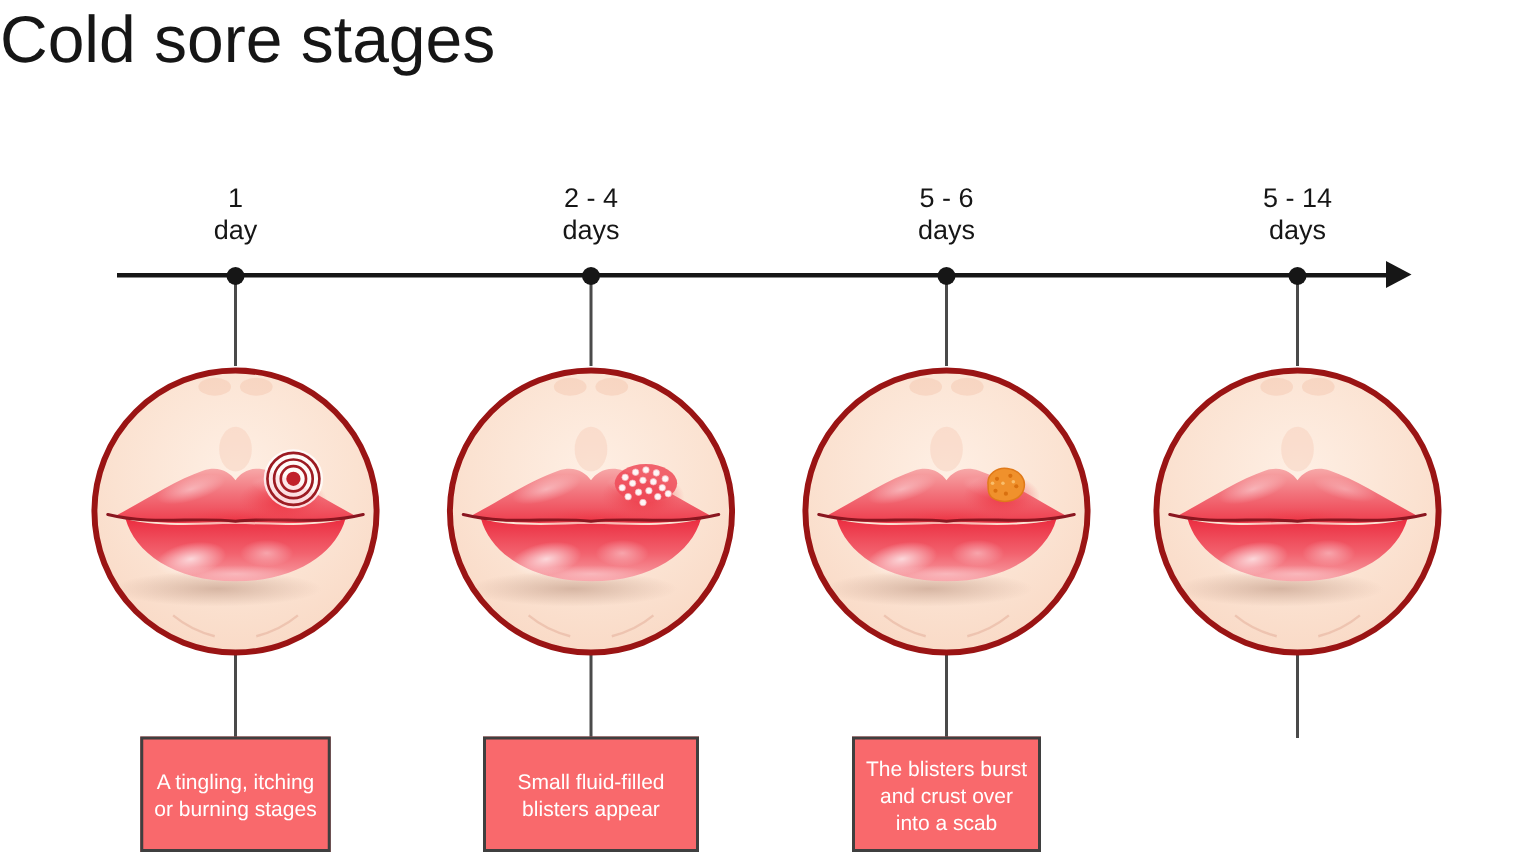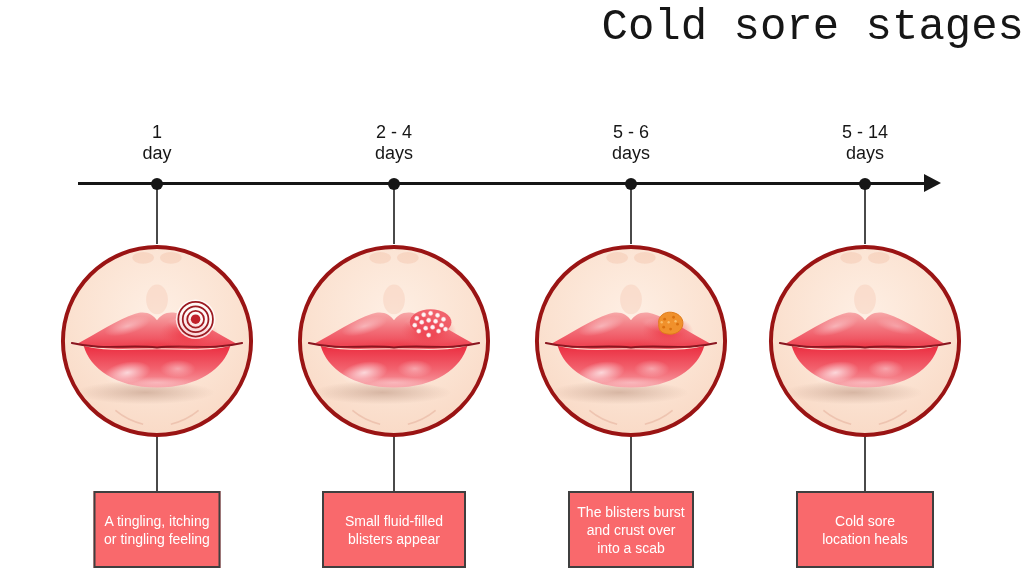--- a/index.html
+++ b/index.html
@@ -1,22 +1,22 @@
 <!DOCTYPE html>
 <html style="--color-title: #161616; --color-timeline: #161616; --color-connector: #4a4a4a; --color-circle-border: #9a1414; --color-box-fill: #f9696c; --color-box-border: #3f3f3f; --color-box-text: #ffffff; --color-skin: #fbe2d1; --color-lip-red: #ee3c4c; --color-scab-orange: #f0912c;"><head>
 <meta charset="utf-8">
 <style>
   html,body{margin:0;padding:0;background:#fff;}
   .canvas{
     position:relative;width:1024px;height:576px;background:#ffffff;overflow:hidden;
     font-family:"Liberation Sans", sans-serif;
   }
   .title{
-    position:absolute;top:2px;left:0;width:100%;text-align:right;
-    font-size:44px;font-weight:400;color:var(--color-title,#161616);letter-spacing:0;font-family:Liberation Mono, monospace;
+    position:absolute;top:2px;left:0;width:100%;text-align:left;
+    font-size:44px;font-weight:400;color:var(--color-title,#161616);letter-spacing:0;
   }
   .timeline-line{
     position:absolute;top:182px;left:78px;width:848px;height:3px;
     background:var(--color-timeline,#161616);
   }
   .timeline-arrow{
     position:absolute;top:174px;left:924px;width:0;height:0;
     border-left:17px solid var(--color-timeline,#161616);
     border-top:9.5px solid transparent;border-bottom:9.5px solid transparent;
   }
@@ -126,21 +126,21 @@
         <circle cx="139" cy="78" r="20" fill="rgba(255,255,255,0.8)"></circle>
         <circle cx="139" cy="78" r="17.5" fill="none" stroke="#9c1b22" stroke-width="1.8"></circle>
         <circle cx="139" cy="78" r="13" fill="none" stroke="#9c1b22" stroke-width="1.8"></circle>
         <circle cx="139" cy="78" r="8.5" fill="none" stroke="#a51d24" stroke-width="1.8"></circle>
         <circle cx="139" cy="78" r="4.8" fill="#c1202a"></circle>
       </g>
       <circle cx="100" cy="100" r="95" fill="none" stroke-width="4" style="stroke:var(--color-circle-border,#9a1414)"></circle>
     </svg>
     <div class="stage-box box1">
       <span>A tingling, itching
-or tingling feeling</span>
+or burning stages</span>
     </div>
   </div>
 
   <div class="stage-group g2">
     <div class="tick-label">2 - 4
 days</div>
     <div class="connector upper"></div>
     <div class="connector lower"></div>
     <div class="tick-dot"></div>
     <svg class="stage-circle" viewBox="0 0 200 200">
@@ -211,19 +211,15 @@
   <div class="stage-group g4">
     <div class="tick-label">5 - 14
 days</div>
     <div class="connector upper"></div>
     <div class="connector lower"></div>
     <div class="tick-dot"></div>
     <svg class="stage-circle" viewBox="0 0 200 200">
       <use href="#lipsBase"></use>
       <circle cx="100" cy="100" r="95" fill="none" stroke-width="4" style="stroke:var(--color-circle-border,#9a1414)"></circle>
     </svg>
-    <div class="stage-box box4">
-      <span>Cold sore
-location heals</span>
-    </div>
   </div>
 
 </div>
 
 </body></html>

